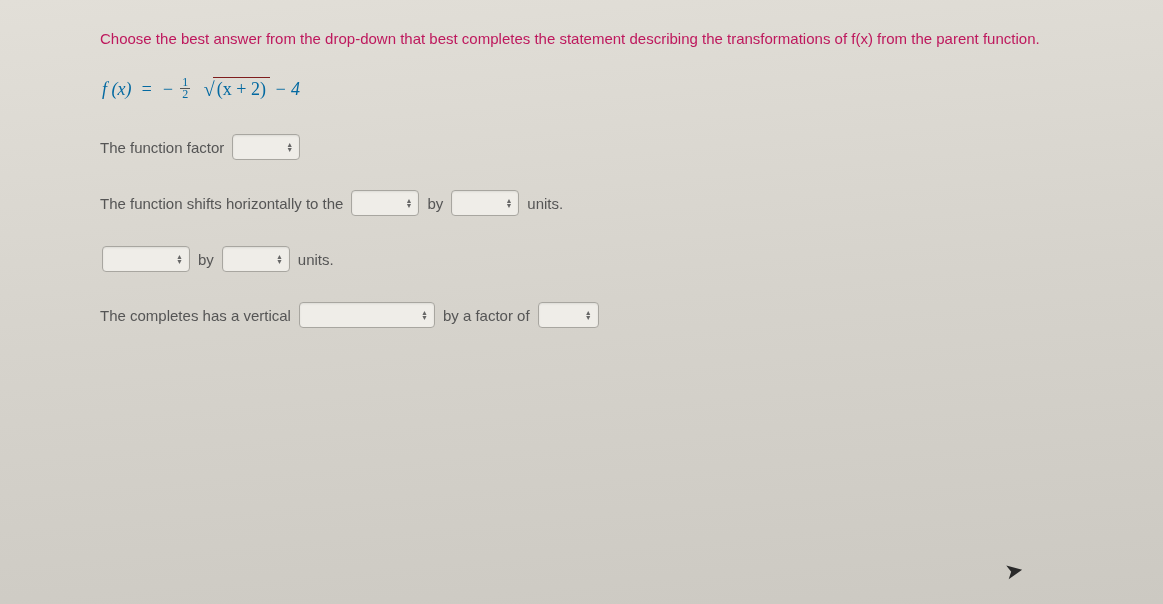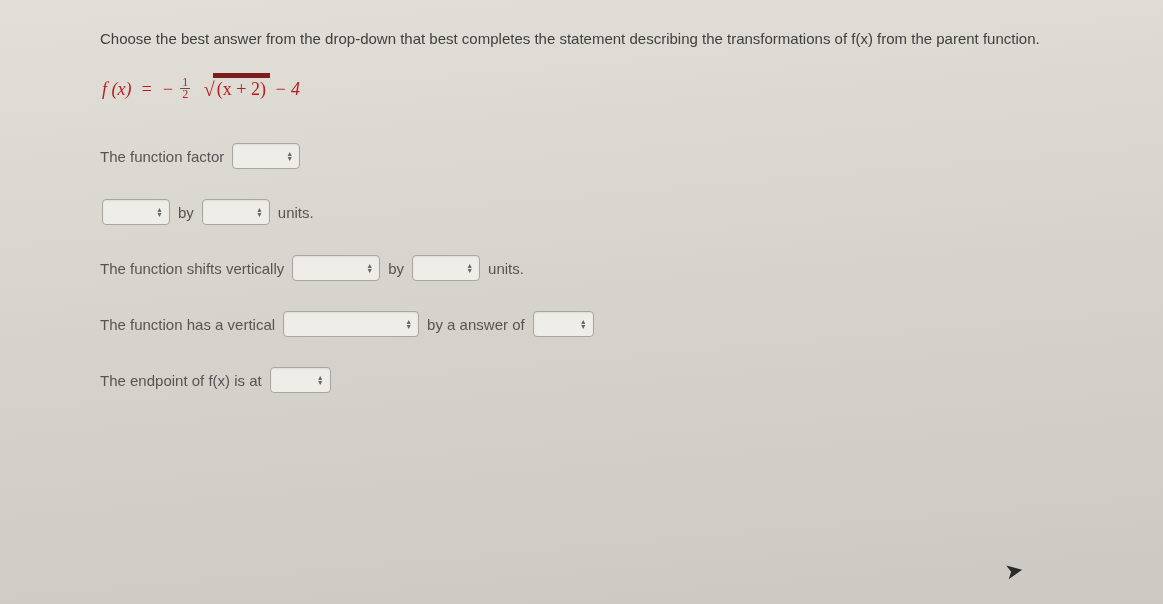--- a/index.html
+++ b/index.html
@@ -12,28 +12,28 @@
     background: linear-gradient(175deg, #e2dfd8 0%, #d6d3cc 50%, #ccc9c2 100%);
     overflow: hidden;
   }
   .page {
     padding: 30px 60px 20px 100px;
     color: #4a4a48;
   }
   .instruction {
     font-size: 15px;
     margin-bottom: 30px;
-    color: #404040;
+    color: #be185d;
   }
   .equation {
     font-family: "Times New Roman", serif;
     font-size: 18px;
     font-style: italic;
-    color: #b91c1c;
-    margin-bottom: 41px;
+    color: #0369a1;
+    margin-bottom: 32px;
     margin-left: 2px;
   }
   .equation .frac {
     display: inline-block;
     vertical-align: middle;
     text-align: center;
     font-size: 12px;
     line-height: 11px;
     font-style: normal;
     margin: 0 2px;
@@ -57,21 +57,21 @@
   }
   .equation .sqrt::before {
     content: "√";
     font-style: normal;
     font-size: 20px;
     position: relative;
     top: 1px;
     margin-right: -2px;
   }
   .equation .sqrt .rad {
-    border-top: 5px solid #7f1d1d;
+    border-top: 1px solid #7f1d1d;
     padding: 1px 4px 0 4px;
     font-style: normal;
   }
   .row {
     display: flex;
     align-items: center;
     margin-bottom: 30px;
     font-size: 15px;
     color: #555;
   }
@@ -140,77 +140,68 @@
     <span class="text">The function factor</span>
     <span class="dropdown dd-w60">
       <span class="dd-arrows">
           <span>▲</span>
           <span>▼</span>
         </span>
     </span>
   </div>
 
   <div class="row">
+    <span class="text">The function shifts horizontally to the</span>
     <span class="dropdown dd-w60">
       <span class="dd-arrows">
           <span>▲</span>
           <span>▼</span>
         </span>
     </span>
     <span class="midtext">by</span>
     <span class="dropdown dd-w60">
       <span class="dd-arrows">
           <span>▲</span>
           <span>▼</span>
         </span>
     </span>
     <span class="midtext">units.</span>
   </div>
 
   <div class="row">
-    <span class="text">The function shifts vertically</span>
     <span class="dropdown dd-w80">
       <span class="dd-arrows">
           <span>▲</span>
           <span>▼</span>
         </span>
     </span>
     <span class="midtext">by</span>
     <span class="dropdown dd-w60">
       <span class="dd-arrows">
           <span>▲</span>
           <span>▼</span>
         </span>
     </span>
     <span class="midtext">units.</span>
   </div>
 
 
   <div class="row">
-    <span class="text">The function has a vertical</span>
+    <span class="text">The completes has a vertical</span>
     <span class="dropdown dd-w110">
       <span class="dd-arrows">
           <span>▲</span>
           <span>▼</span>
         </span>
     </span>
-    <span class="midtext">by a answer of</span>
+    <span class="midtext">by a factor of</span>
     <span class="dropdown dd-w50">
       <span class="dd-arrows">
           <span>▲</span>
           <span>▼</span>
         </span>
     </span>
   </div>
 
-  <div class="row">
-    <span class="text">The endpoint of f(x) is at</span>
-    <span class="dropdown dd-w50">
-      <span class="dd-arrows">
-          <span>▲</span>
-          <span>▼</span>
-        </span>
-    </span>
-  </div>
 
 </div>
 
 <div class="cursor">➤</div>
 
 </body></html>

